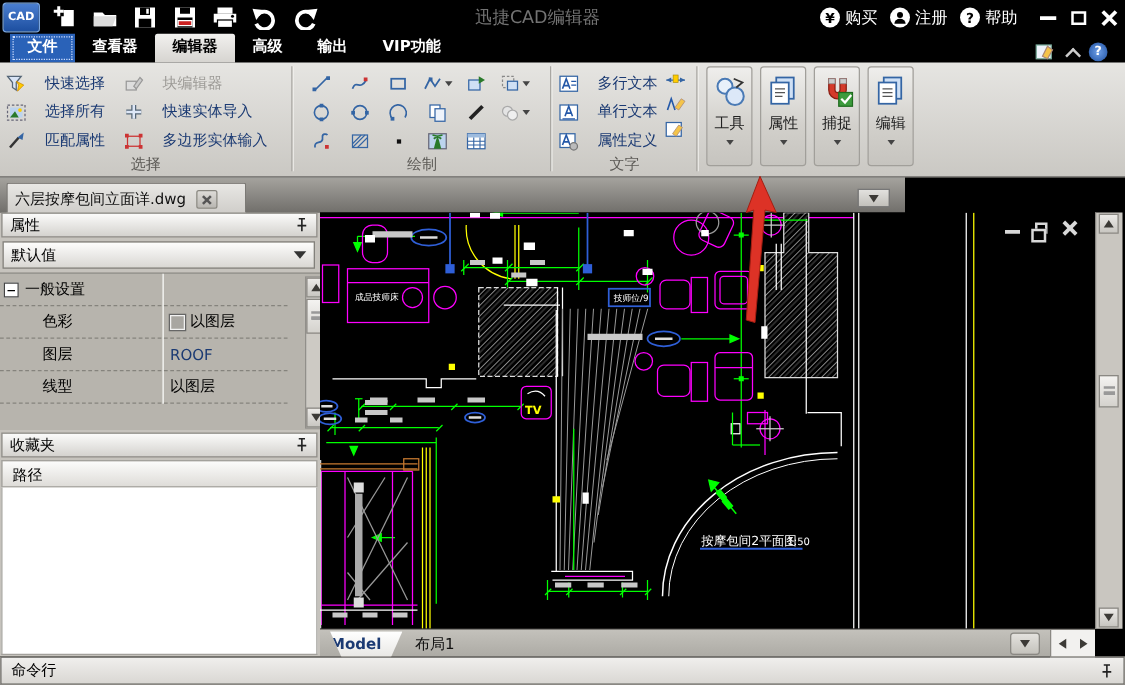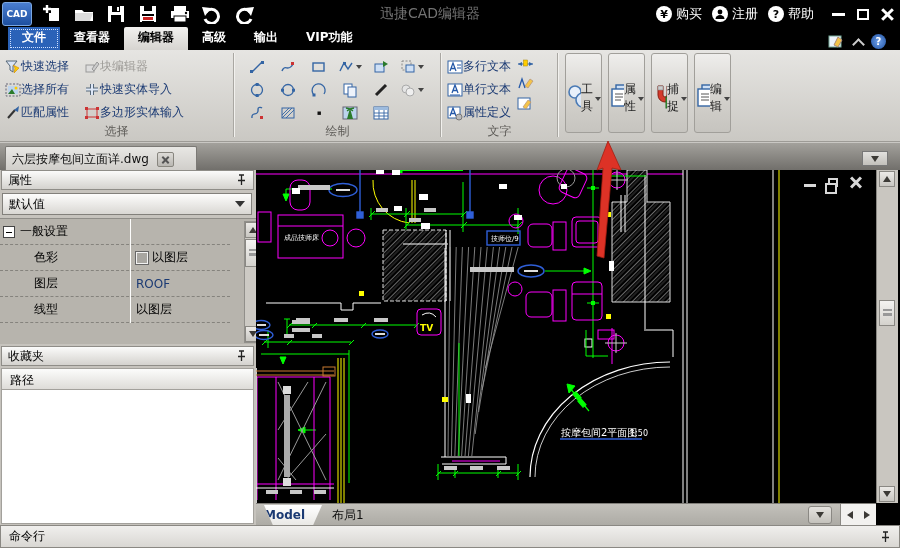--- a/index.html
+++ b/index.html
@@ -26,34 +26,34 @@
 .menu-right{position:absolute;right:14px;top:5px;display:flex;align-items:center;gap:8px}
 .chev{width:9px;height:6px;position:relative}
 .chev:before{content:"";position:absolute;left:0;top:2px;width:7px;height:7px;border-left:2px solid #ccc;border-top:2px solid #ccc;transform:rotate(45deg)}
 .qhelp{width:15px;height:15px;border-radius:50%;background:radial-gradient(#6fa0e8,#1d4fa0);color:#fff;font-size:10px;font-weight:bold;text-align:center;line-height:15px}
 
 .ribbon{position:absolute;left:0;top:50px;width:900px;height:92px;background:linear-gradient(#e6e5e2,#cac8c3);border-bottom:1px solid #9d9b96;display:flex}
 .rgroup{position:relative;height:100%;padding-top:5px}
 .glabel{position:absolute;bottom:1px;left:0;right:0;text-align:center;font-size:12px;color:#5c5a56}
 .gsep{width:2px;height:84px;margin-top:3px;border-left:1px solid #a9a7a2;border-right:1px solid #f2f1ee}
 .rcols{display:flex}
-.ritem{display:flex;align-items:center;gap:0;height:23px;padding:0 4px;font-size:12px;color:#1b3a73;cursor:pointer;white-space:nowrap}
+.ritem{display:flex;align-items:center;gap:15px;height:23px;padding:0 4px;font-size:12px;color:#1b3a73;cursor:pointer;white-space:nowrap}
 .ritem.disabled{color:#9c9a96}
 .ric{width:17px;height:16px;display:inline-flex;align-items:center;justify-content:center}
 .drawgrid{display:grid;grid-template-columns:repeat(6,31px);grid-auto-rows:23px;padding-left:6px}
 .dcell{display:flex;align-items:center;justify-content:center;cursor:pointer}
 .dd{width:0;height:0;border-left:3px solid transparent;border-right:3px solid transparent;border-top:4px solid #444;margin-left:2px}
 .textcol{display:flex;flex-direction:column}
 .sidecol{display:flex;flex-direction:column;justify-content:flex-start;padding-top:2px;gap:7px;margin-left:2px}
 .bigbtns{display:flex;gap:6px;padding:3px 0 0 6px}
-.bigbtn{width:37px;height:80px;border:1px solid #9a98933;border:1px solid #a19f9a;border-radius:3px;background:linear-gradient(#efeeec,#d2d0cb 60%,#c6c4bf);display:flex;align-items:center;justify-content:flex-start;padding-top:6px;cursor:pointer}
+.bigbtn{width:37px;height:80px;border:1px solid #9a98933;border:1px solid #a19f9a;border-radius:3px;background:linear-gradient(#efeeec,#d2d0cb 60%,#c6c4bf);display:flex;flex-direction:column;align-items:center;justify-content:flex-start;padding-top:6px;cursor:pointer}
 .bigbtn .blabel{font-size:12px;color:#222;margin-top:4px}
 .bigbtn .dd{margin:5px 0 0 0}
 
-.doctabs{position:absolute;left:0;top:142px;width:900px;height:28px;background:linear-gradient(#a3a19c,#716f6b);border-top:1px solid #c9c7c3}
+.doctabs{position:absolute;left:0;top:142px;width:724px;height:28px;background:linear-gradient(#a3a19c,#716f6b);border-top:1px solid #c9c7c3}
 .dtab{position:absolute;left:5px;top:3px;height:25px;width:192px;background:linear-gradient(#e8e7e4,#cfcdc9);border:1px solid #7b7975;border-bottom:none;border-radius:2px 2px 0 0;display:flex;align-items:center;padding:0 6px;font-size:12px;color:#111}
 .dtab .dclose{margin-left:8px;width:17px;height:15px;background:linear-gradient(#dddbd7,#b9b7b2);border:1px solid #88867f;border-radius:2px;position:relative;cursor:pointer}
 .dclose i{position:absolute;left:3px;top:6px;width:9px;height:2px;background:#555}
 .dclose i:first-child{transform:rotate(45deg)}.dclose i:last-child{transform:rotate(-45deg)}
 .dtabs-dd{position:absolute;right:12px;top:8px;width:26px;height:15px;background:linear-gradient(#e2e1de,#c2c0bb);border:1px solid #777;display:flex;align-items:center;justify-content:center;cursor:pointer}
 
 .leftpanel{position:absolute;left:0;top:170px;width:256px;height:355px;background:#c6c3bd}
 .phead{position:absolute;left:1px;right:2px;height:20px;background:linear-gradient(#fbfbfa,#d4d2ce);border:1px solid #8f8d88;font-size:12px;color:#000;display:flex;align-items:center;padding:0 6px;justify-content:space-between}
 .combo{position:absolute;left:2px;top:23px;width:250px;height:22px;background:linear-gradient(#fdfdfc,#d9d7d3);border:1px solid #82807b;display:flex;align-items:center;justify-content:space-between;padding:0 6px;font-size:12px;cursor:pointer}
 .combo .arr{width:0;height:0;border-left:5px solid transparent;border-right:5px solid transparent;border-top:6px solid #333}

